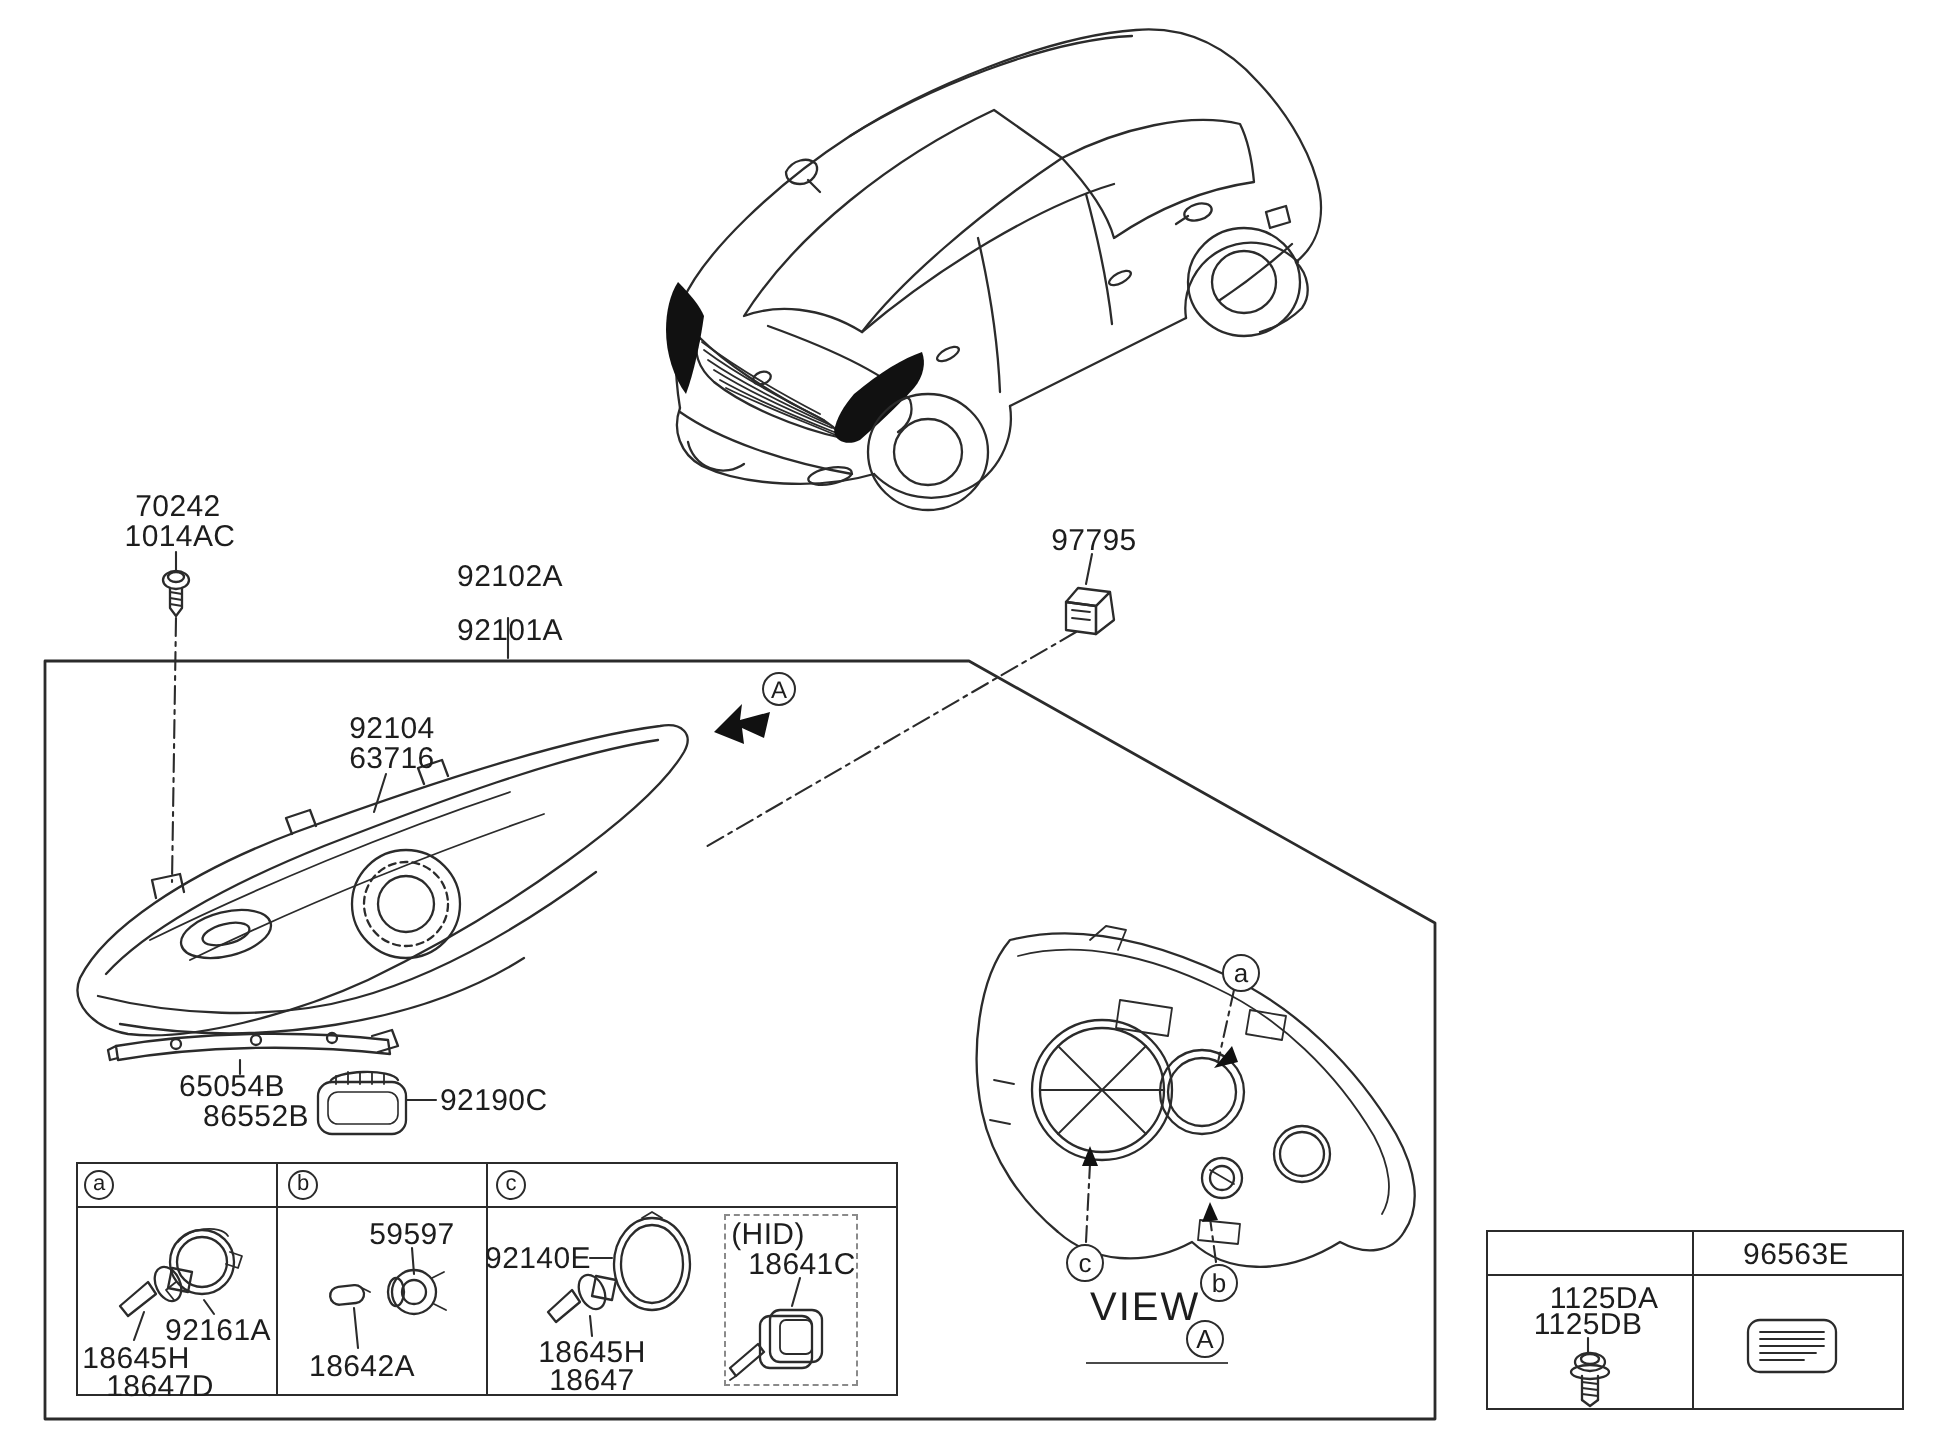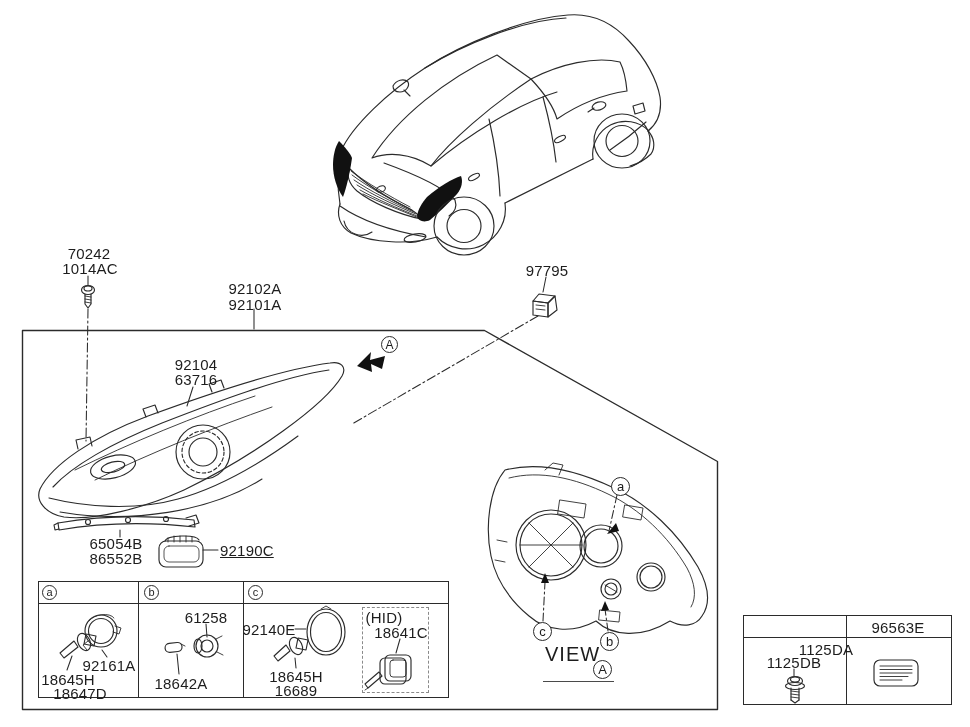--- a/index.html
+++ b/index.html
@@ -1,21 +1,21 @@
 <!DOCTYPE html>
 <html><head>
 <meta charset="utf-8">
 <style>
   html,body{margin:0;padding:0;background:#fff;}
   .stage{position:relative;width:970px;height:727px;background:#ffffff;overflow:hidden;
          font-family:"Liberation Sans","DejaVu Sans",sans-serif;color:#1d1d1d;}
   svg.art{position:absolute;left:0;top:0;}
   .lbl{position:absolute;font-size:15px;line-height:15px;letter-spacing:.2px;white-space:nowrap;
        transform:translateX(-50%);}
-  .lbl-left{transform:none;text-decoration:underline;}
+  .lbl-left{transform:none;}
   .circle-ref{position:absolute;border:1.5px solid #2b2b2b;border-radius:50%;background:#fff;
               display:flex;align-items:center;justify-content:center;box-sizing:border-box;}
   .cr-sm{width:15px;height:15px;font-size:11px;line-height:11px;}
   .cr-md{width:19px;height:19px;font-size:13px;line-height:13px;}
   .view-word{position:absolute;font-size:20px;letter-spacing:1px;line-height:20px;}
   .view-underline{position:absolute;height:0;border-bottom:1.6px solid #4a4a4a;}
   .tbl-frame{position:absolute;border:1.5px solid #2b2b2b;box-sizing:border-box;background:transparent;}
   .vline{position:absolute;width:0;border-left:1.5px solid #2b2b2b;}
   .hline{position:absolute;height:0;border-top:1.5px solid #2b2b2b;}
   .dashed-box{position:absolute;border:1.5px dashed #8a8a8a;box-sizing:border-box;}
@@ -221,62 +221,62 @@
     </g>
     <g>
       <rect x="874" y="660" width="44" height="26" rx="6"></rect>
       <path d="M880,666 h32 M880,669.5 h32 M880,673 h32 M880,676.5 h28 M880,680 h22" stroke-width=".9"></path>
     </g>
   </svg>
 
   <div class="lbl" style="left:89px;top:246px">70242</div>
   <div class="lbl" style="left:90px;top:261px">1014AC</div>
   <div class="lbl" style="left:255px;top:281px">92102A</div>
-  <div class="lbl" style="left:255px;top:297px">92101A</div>
+  <div class="lbl" style="left:255px;top:308px">92101A</div>
   <div class="lbl" style="left:547px;top:263px">97795</div>
   <div class="lbl" style="left:196px;top:357px">92104</div>
   <div class="lbl" style="left:196px;top:372px">63716</div>
   <div class="lbl" style="left:116px;top:536px">65054B</div>
-  <div class="lbl" style="left:116px;top:551px">86552B</div>
+  <div class="lbl" style="left:128px;top:551px">86552B</div>
   <div class="lbl lbl-left" style="left:220px;top:543px">92190C</div>
 
   <div class="circle-ref" style="left:381px;top:336px;width:17px;height:17px;font-size:12px">A</div>
 
   <div class="tbl-frame" style="left:38px;top:581px;width:411px;height:117px"></div>
   <div class="vline" style="left:138px;top:581px;height:117px"></div>
   <div class="vline" style="left:243px;top:581px;height:117px"></div>
   <div class="hline" style="left:38px;top:603px;width:411px"></div>
 
   <div class="circle-ref cr-sm" style="left:42px;top:585px">a</div>
   <div class="circle-ref cr-sm" style="left:144px;top:585px">b</div>
   <div class="circle-ref cr-sm" style="left:248px;top:585px">c</div>
 
   <div class="lbl" style="left:109px;top:658px">92161A</div>
   <div class="lbl" style="left:68px;top:672px">18645H</div>
   <div class="lbl" style="left:80px;top:686px">18647D</div>
 
-  <div class="lbl" style="left:206px;top:610px">61258</div>
+  <div class="lbl" style="left:206px;top:610px">59597</div>
   <div class="lbl" style="left:181px;top:676px">18642A</div>
 
   <div class="lbl" style="left:269px;top:622px">92140E</div>
   <div class="lbl" style="left:296px;top:669px">18645H</div>
-  <div class="lbl" style="left:296px;top:683px">16689</div>
+  <div class="lbl" style="left:296px;top:683px">18647</div>
 
   <div class="dashed-box" style="left:362px;top:607px;width:67px;height:86px"></div>
   <div class="lbl" style="left:384px;top:610px">(HID)</div>
   <div class="lbl" style="left:401px;top:625px">18641C</div>
 
   <div class="circle-ref cr-md" style="left:611px;top:477px">a</div>
   <div class="circle-ref cr-md" style="left:533px;top:622px">c</div>
   <div class="circle-ref cr-md" style="left:600px;top:632px">b</div>
 
   <div class="view-word" style="left:545px;top:644px">VIEW</div>
   <div class="circle-ref" style="left:593px;top:660px;width:19px;height:19px;font-size:13px">A</div>
   <div class="view-underline" style="left:543px;top:681px;width:71px"></div>
 
   <div class="tbl-frame" style="left:743px;top:615px;width:209px;height:90px"></div>
   <div class="vline" style="left:846px;top:615px;height:90px"></div>
   <div class="hline" style="left:743px;top:637px;width:209px"></div>
   <div class="lbl" style="left:898px;top:620px">96563E</div>
-  <div class="lbl" style="left:826px;top:642px">1125DA</div>
+  <div class="lbl" style="left:802px;top:642px">1125DA</div>
   <div class="lbl" style="left:794px;top:655px">1125DB</div>
 
 </div>
 
 </body></html>

